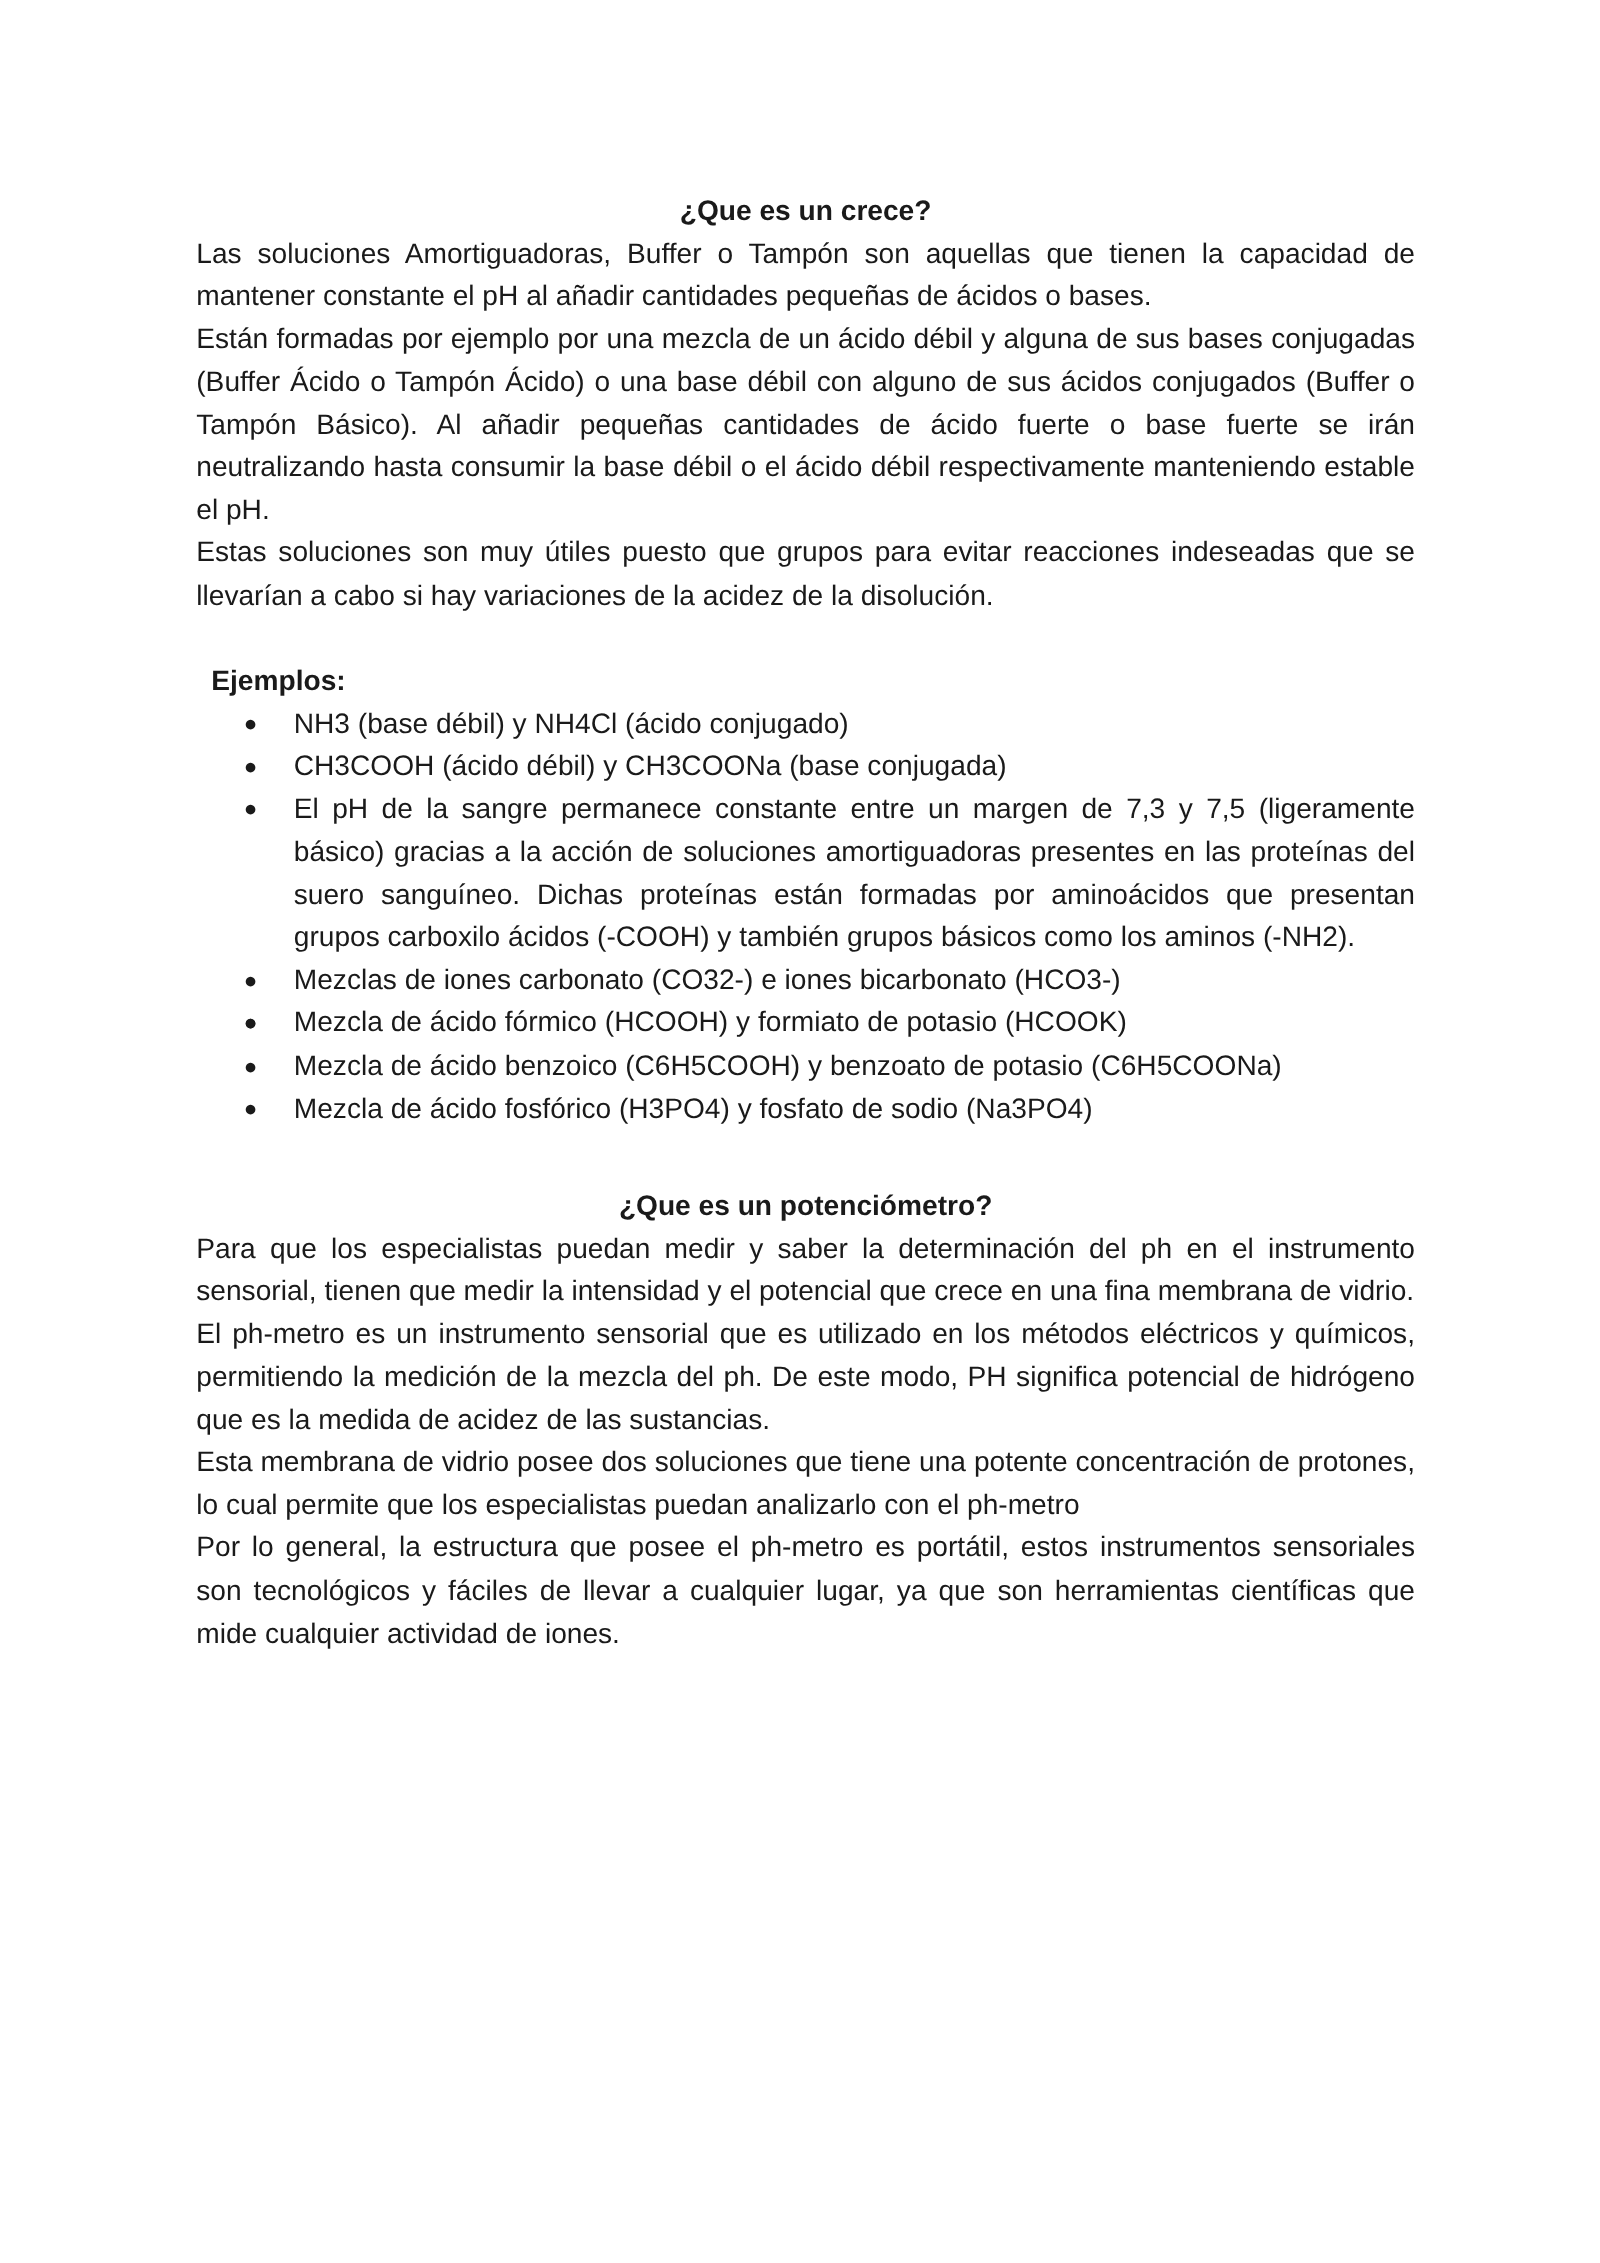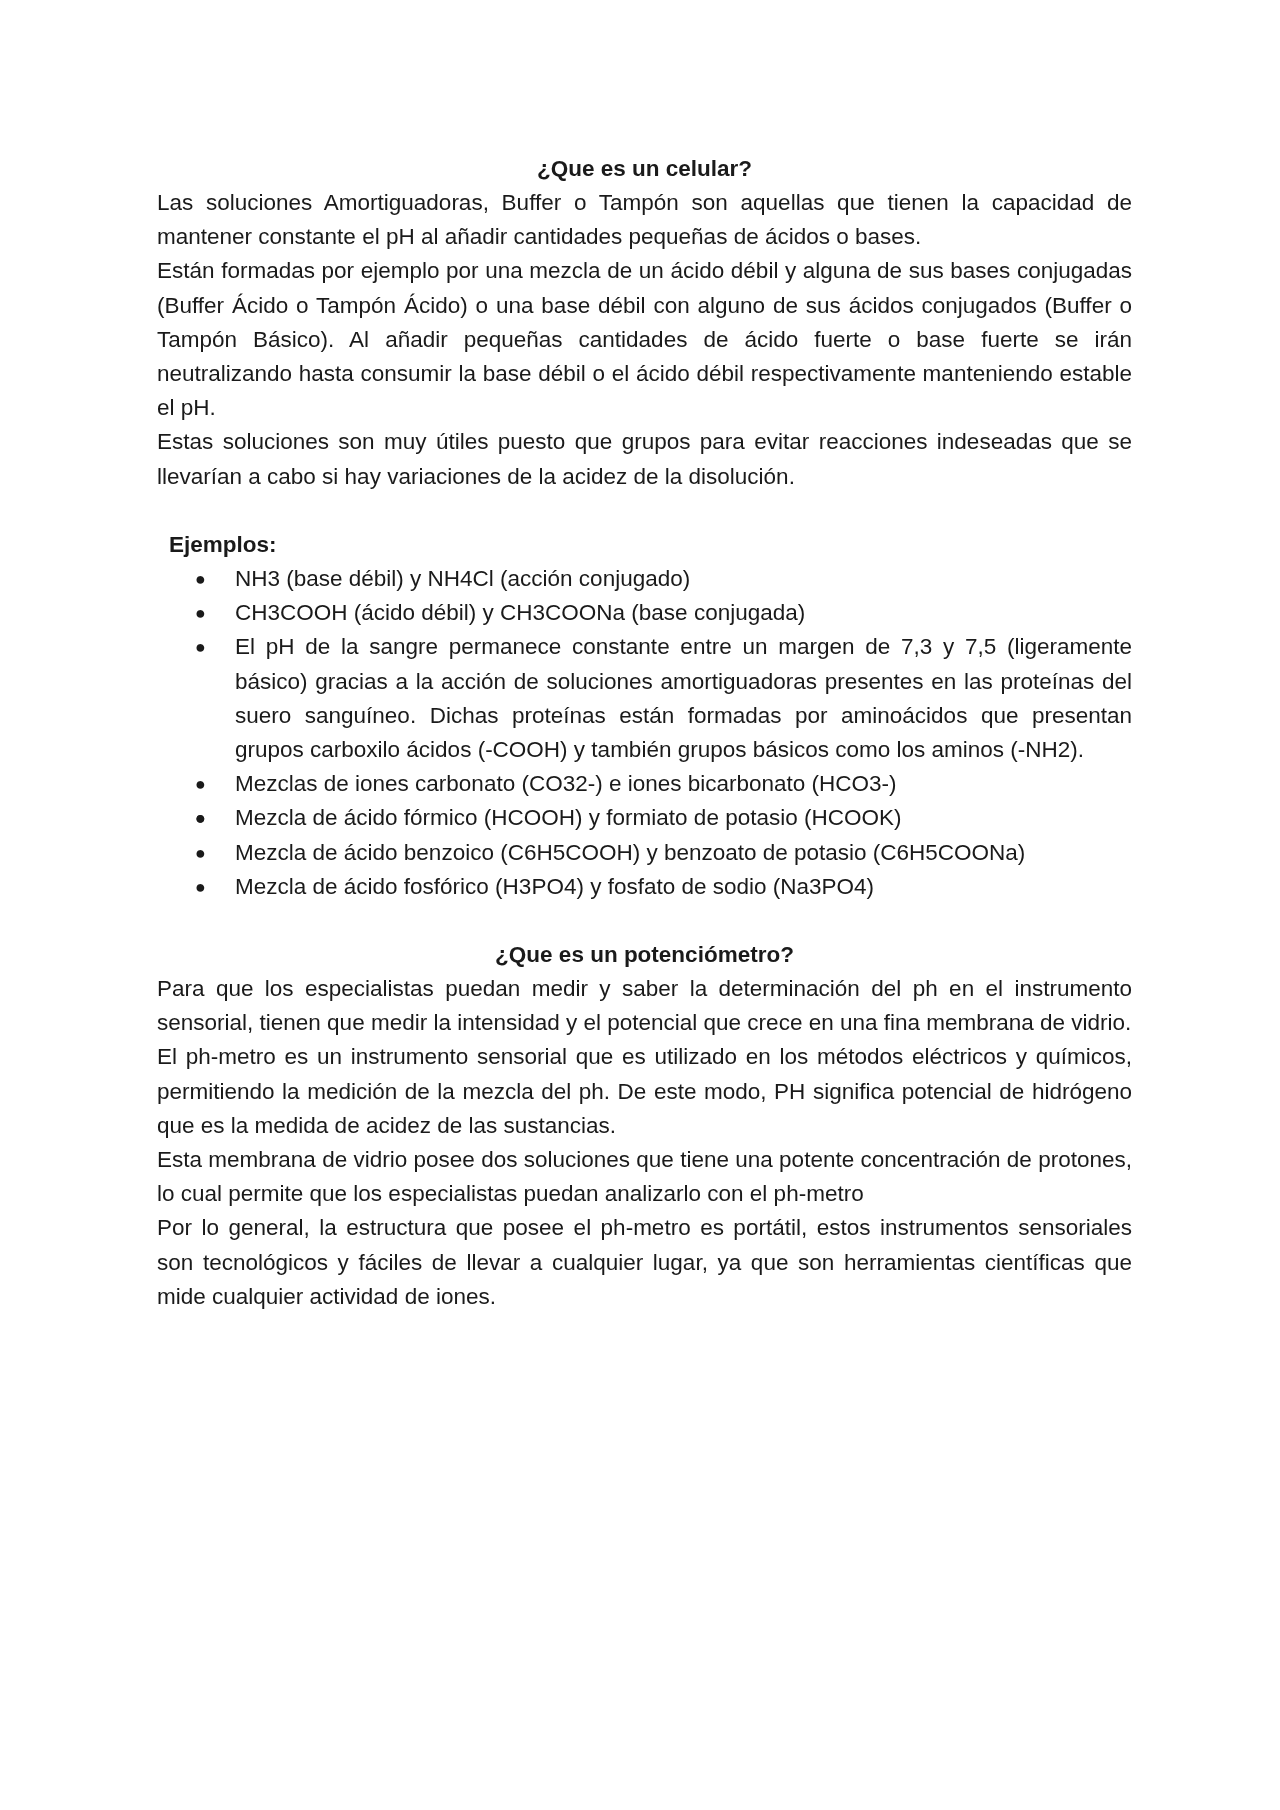--- a/index.html
+++ b/index.html
@@ -47,40 +47,40 @@
       position: relative;
       text-align: justify;
     }
     ul.examples li .bullet {
       position: absolute;
       left: -40px;
       top: 0;
       font-size: 18px;
     }
     .section2 {
-      margin-top: 34px;
+      margin-top: 44px;
     }
   </style>
 </head>
 <body>
 
 <div class="page">
 
-  <h2 class="heading">¿Que es un celular?</h2>
+  <h2 class="heading">¿Que es un crece?</h2>
 
   <p class="para">Las soluciones Amortiguadoras, Buffer o Tampón son aquellas que tienen la capacidad de mantener constante el pH al añadir cantidades pequeñas de ácidos o bases.</p>
   <p class="para">Están formadas por ejemplo por una mezcla de un ácido débil y alguna de sus bases conjugadas (Buffer Ácido o Tampón Ácido) o una base débil con alguno de sus ácidos conjugados (Buffer o Tampón Básico). Al añadir pequeñas cantidades de ácido fuerte o base fuerte se irán neutralizando hasta consumir la base débil o el ácido débil respectivamente manteniendo estable el pH.</p>
   <p class="para">Estas soluciones son muy útiles puesto que grupos para evitar reacciones indeseadas que se llevarían a cabo si hay variaciones de la acidez de la disolución.</p>
 
   <p class="subheading">Ejemplos:</p>
 
   <ul class="examples">
     <li>
       <span class="bullet">●</span>
-      <span>NH3 (base débil) y NH4Cl (acción conjugado)</span>
+      <span>NH3 (base débil) y NH4Cl (ácido conjugado)</span>
     </li>
     <li>
       <span class="bullet">●</span>
       <span>CH3COOH (ácido débil) y CH3COONa (base conjugada)</span>
     </li>
     <li>
       <span class="bullet">●</span>
       <span>El pH de la sangre permanece constante entre un margen de 7,3 y 7,5 (ligeramente básico) gracias a la acción de soluciones amortiguadoras presentes en las proteínas del suero sanguíneo. Dichas proteínas están formadas por aminoácidos que presentan grupos carboxilo ácidos (-COOH) y también grupos básicos como los aminos (-NH2).</span>
     </li>
     <li>

